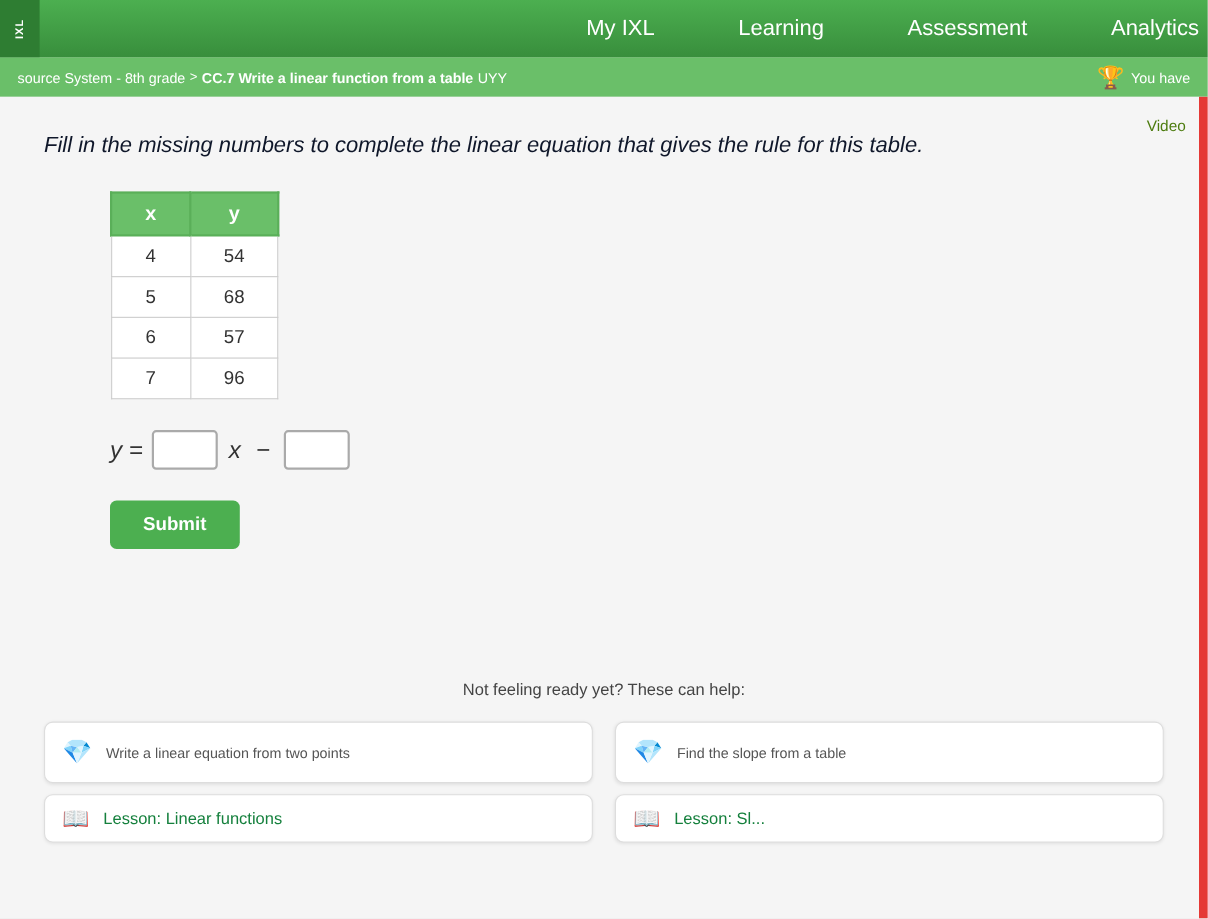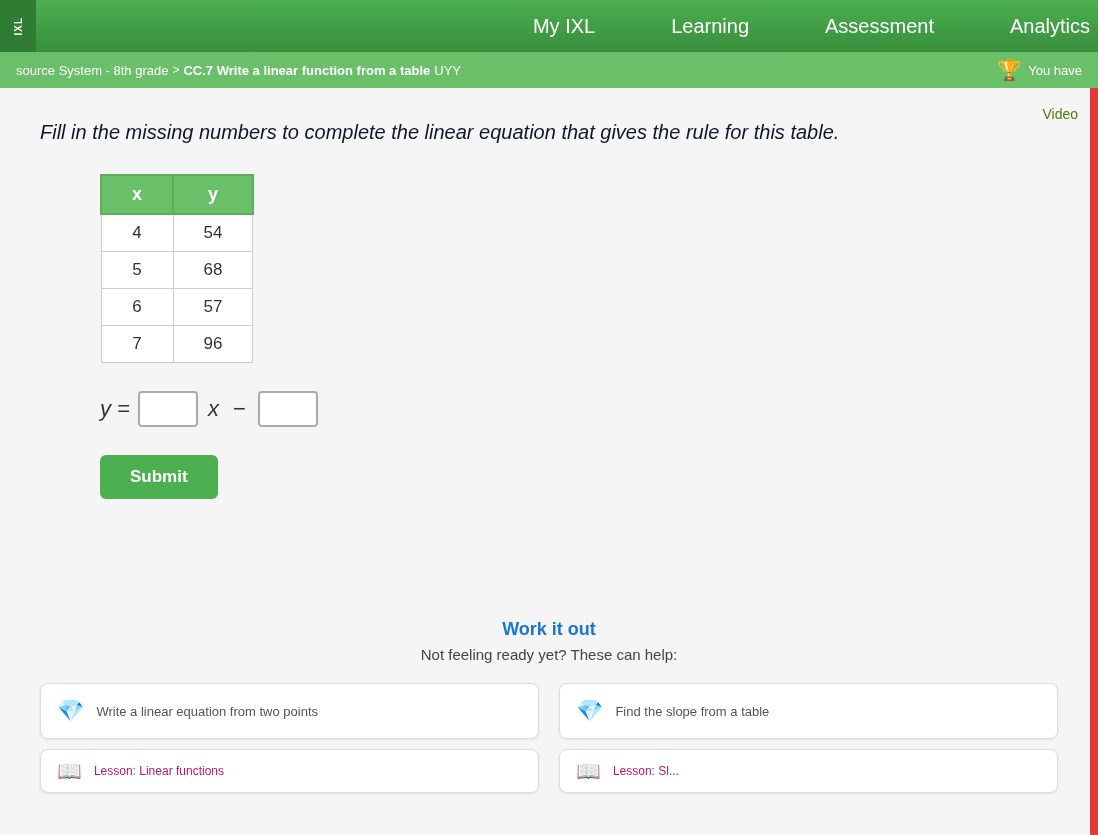--- a/index.html
+++ b/index.html
@@ -251,22 +251,22 @@
       border: 1px solid #ddd;
       box-shadow: 0 1px 3px rgba(0,0,0,0.08);
       height: 44px;
       overflow: hidden;
     }
     .book-icon {
       font-size: 20px;
       color: #9e9e9e;
     }
     .bottom-partial-text {
-      font-size: 12px;
-      color: #be185d;
+      font-size: 15px;
+      color: #15803d;
       white-space: nowrap;
       overflow: hidden;
       text-overflow: ellipsis;
     }
   </style>
 </head>
 <body>
 
 <nav class="top-nav">
   <div class="nav-logo">
@@ -333,21 +333,20 @@
     <span class="eq-x">x</span>
     <span class="eq-minus">−</span>
     <input class="eq-input" type="text" value="" style="">
   </div>
 
   
   <button class="submit-btn">Submit</button>
 
   
   <div class="work-it-out">
-    <div class="work-it-out-title">Work it out</div>
     <div class="work-it-out-subtitle">Not feeling ready yet? These can help:</div>
   </div>
 
   
   <div class="helper-links">
     <div class="helper-card">
       <span class="diamond-icon">💎</span>
       <span class="helper-card-text">Write a linear equation from two points</span>
     </div>
     <div class="helper-card">

